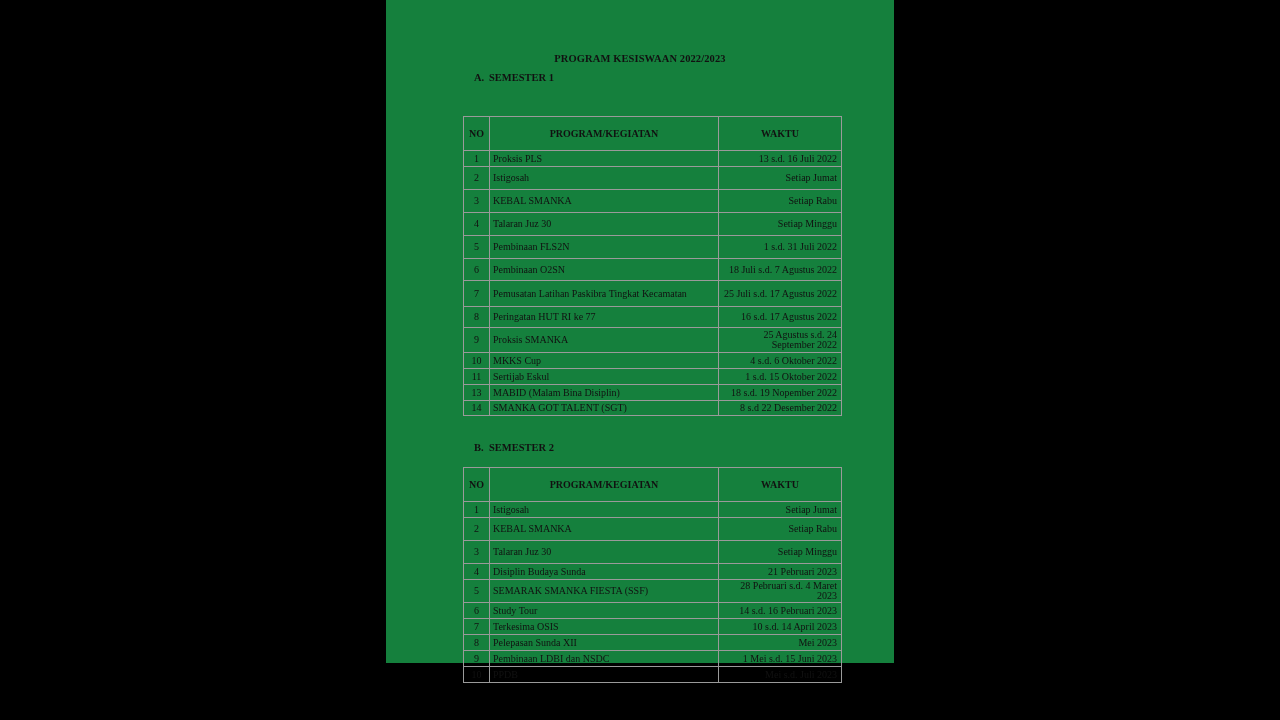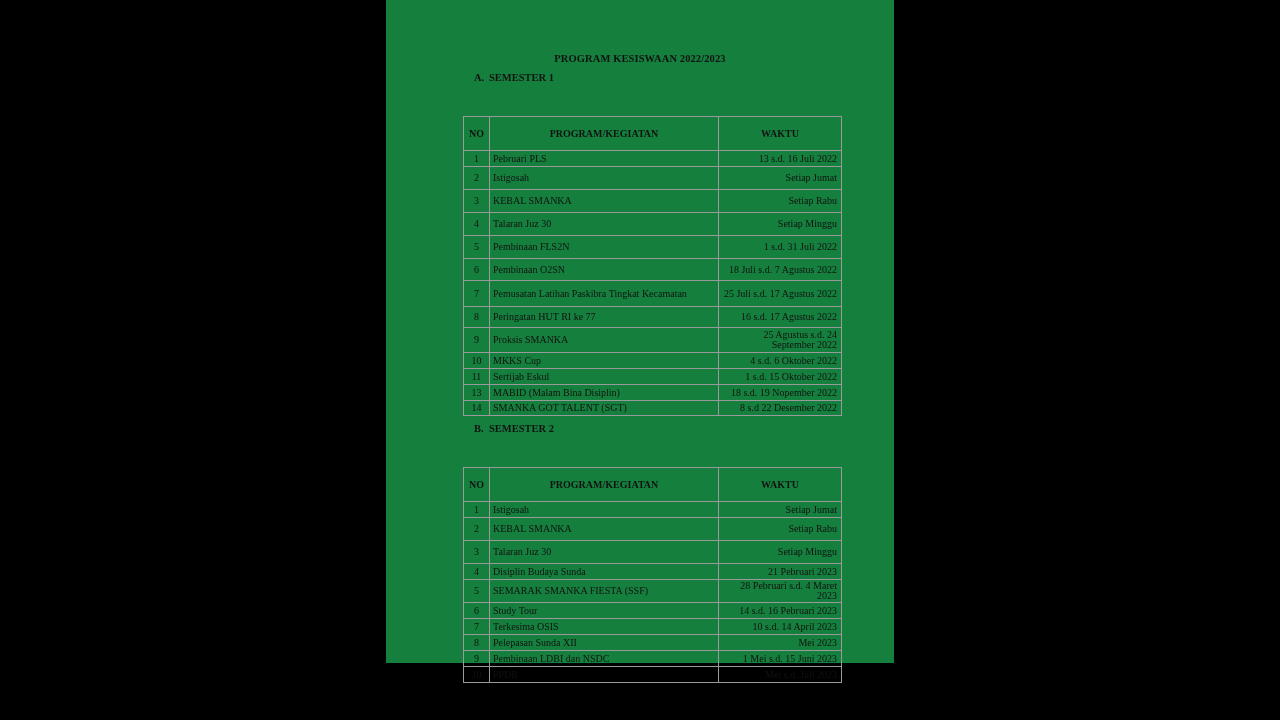--- a/index.html
+++ b/index.html
@@ -51,21 +51,21 @@
     <thead>
       <tr style="height:34px;">
         <th>NO</th>
         <th>PROGRAM/KEGIATAN</th>
         <th>WAKTU</th>
       </tr>
     </thead>
     <tbody>
       <tr style="height:16px;">
           <td class="no">1</td>
-          <td class="prog">Pebruari PLS</td>
+          <td class="prog">Proksis PLS</td>
           <td class="time">13 s.d. 16 Juli 2022</td>
         </tr>
       <tr style="height:23px;">
           <td class="no">2</td>
           <td class="prog">Istigosah</td>
           <td class="time">Setiap Jumat</td>
         </tr>
       <tr style="height:23px;">
           <td class="no">3</td>
           <td class="prog">KEBAL SMANKA</td>
@@ -117,21 +117,21 @@
           <td class="time">18 s.d. 19 Nopember 2022</td>
         </tr>
       <tr style="height:15px;">
           <td class="no">14</td>
           <td class="prog">SMANKA GOT TALENT (SGT)</td>
           <td class="time">8 s.d 22 Desember 2022</td>
         </tr>
     </tbody>
   </table>
 
-  <div class="section-heading" style="top:423px;">
+  <div class="section-heading" style="top:442px;">
     <span class="letter">B.</span><span>SEMESTER 2</span>
   </div>
   <table class="schedule" style="top:440px;">
     <colgroup>
         <col class="c-no">
         <col class="c-prog">
         <col class="c-time">
       </colgroup>
     <thead>
       <tr style="height:34px;">

